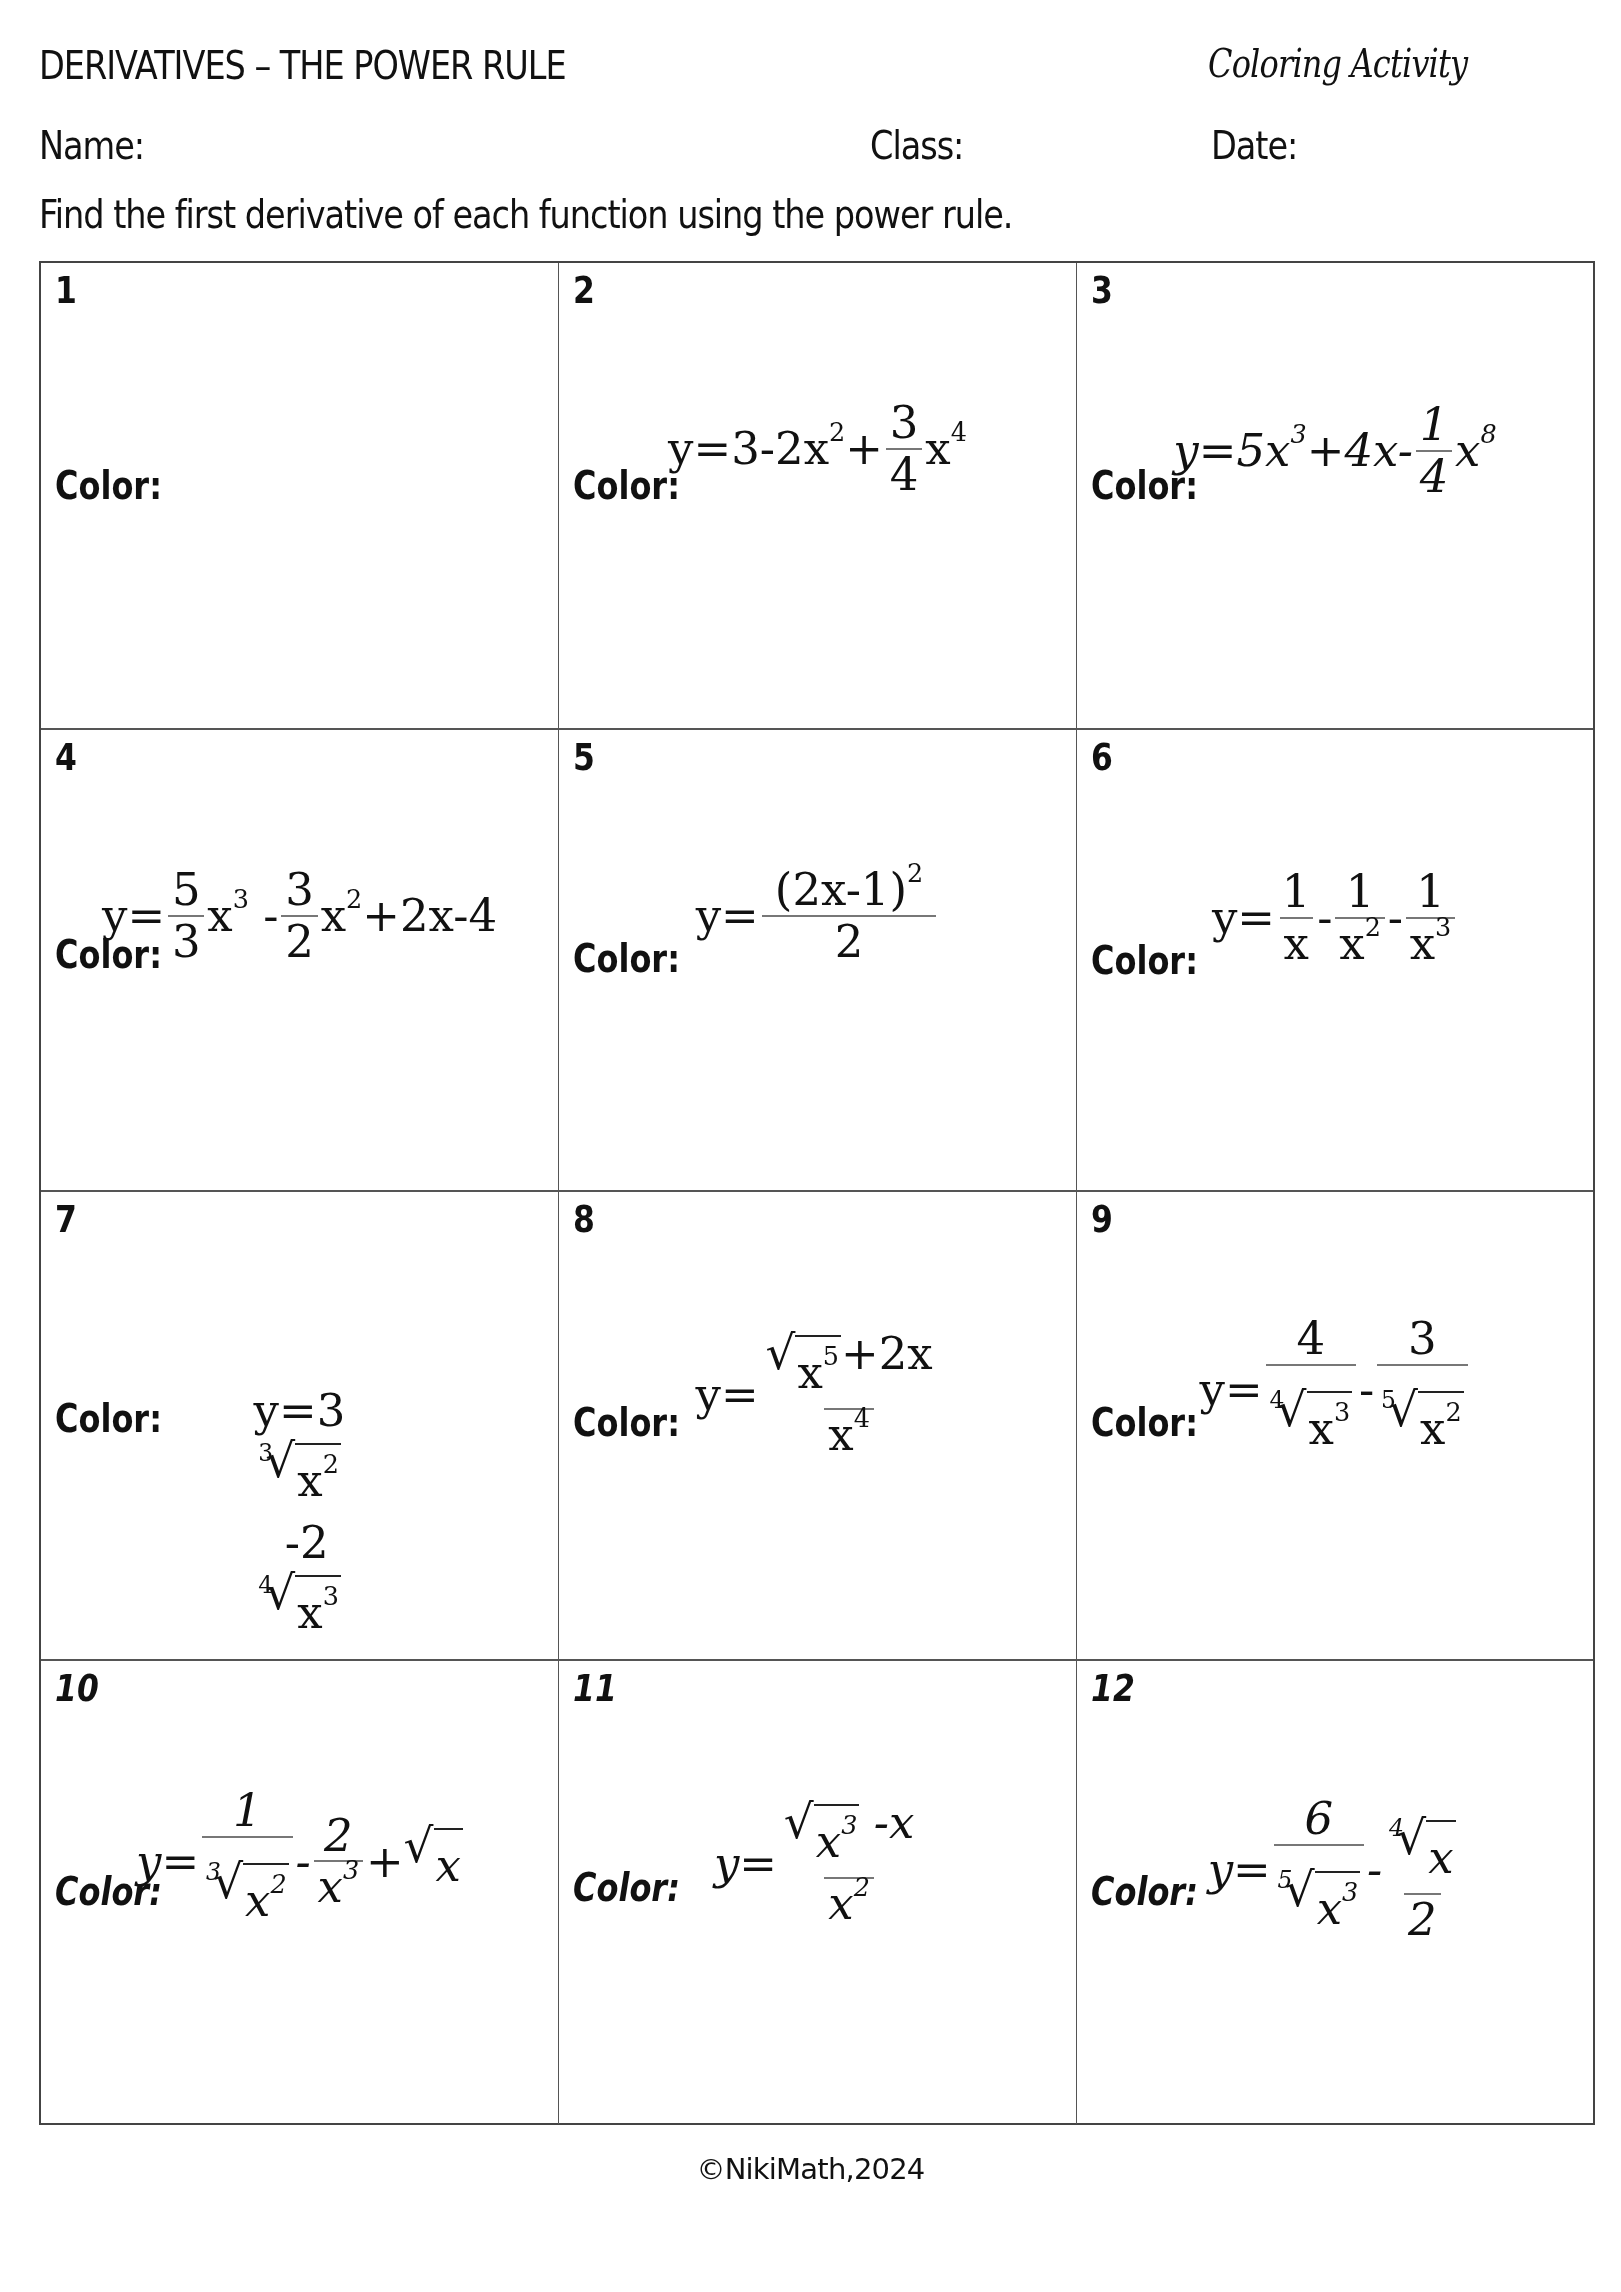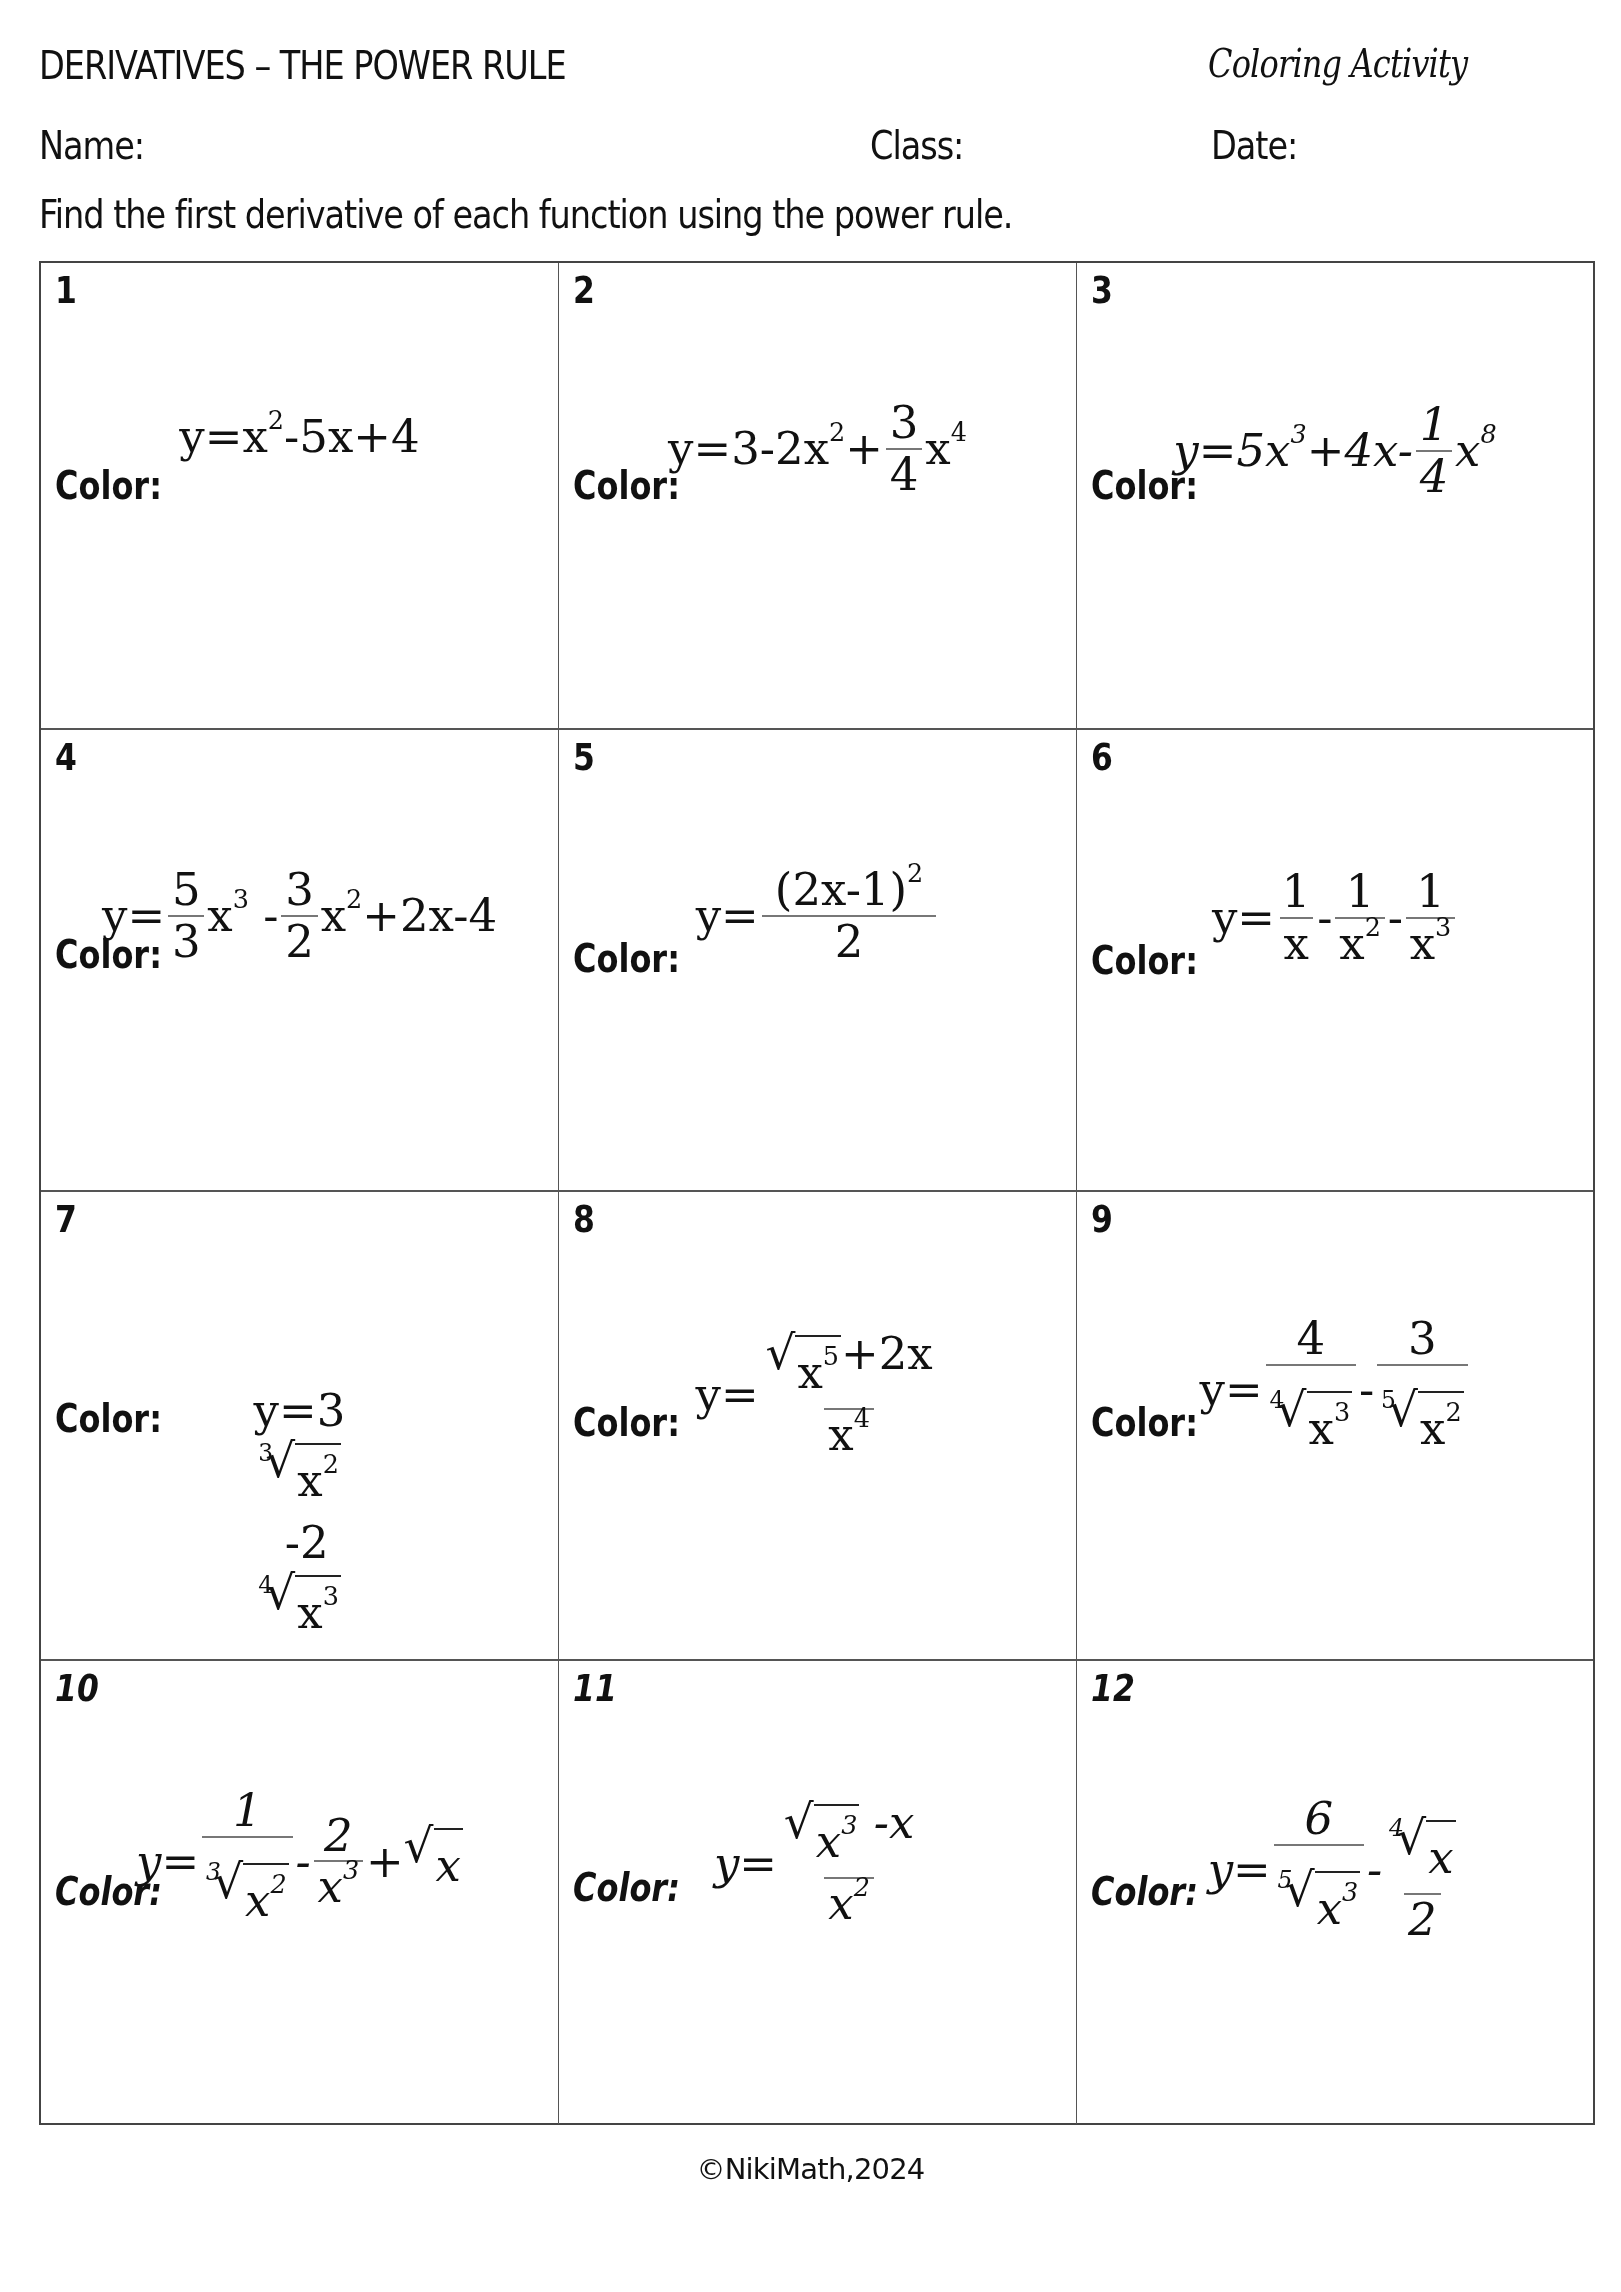--- a/index.html
+++ b/index.html
@@ -40,23 +40,20 @@
 <div class="subtitle">Coloring Activity</div>
 <div class="hdr name">Name:</div>
 <div class="hdr class">Class:</div>
 <div class="hdr date">Date:</div>
 <div class="hdr instr">Find the first derivative of each function using the power rule.</div>
 
 <div class="grid">
 
   <div class="cell">
     <div class="num">1</div>
-    <div class="eq" style="top:147px;">
-      <span class="t">y=x<sup>2</sup>-5x+4</span>
-    </div>
     <div class="color-lbl" style="top:200px;">Color:</div>
   </div>
 
   <div class="cell">
     <div class="num">2</div>
     <div class="eq" style="top:135px;text-align:center;">
       <span class="t">y=3-2x<sup>2</sup>+</span>
         <span class="frac">
           <span class="n">3</span>
           <span class="d">4</span>

